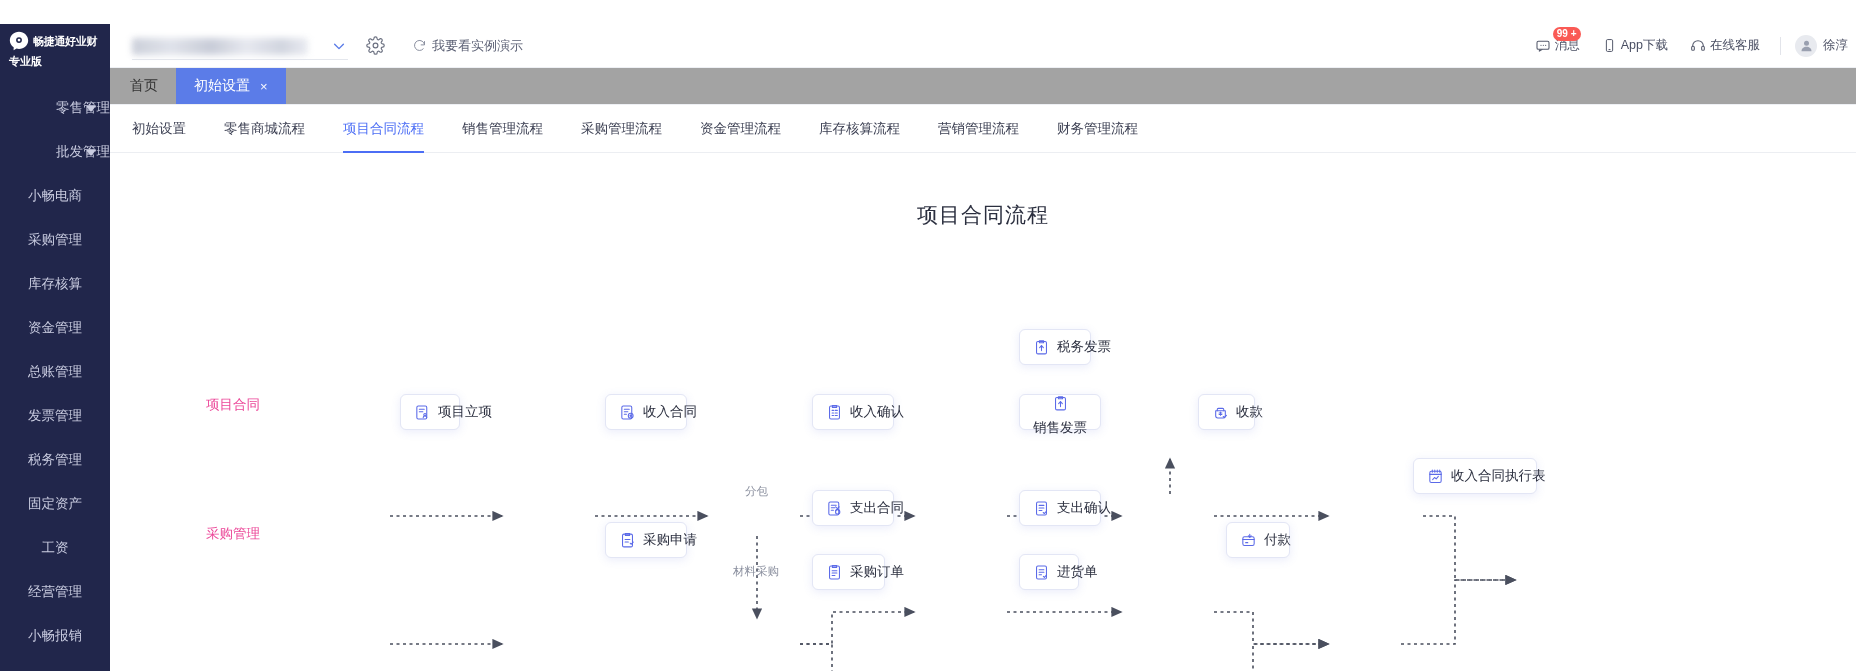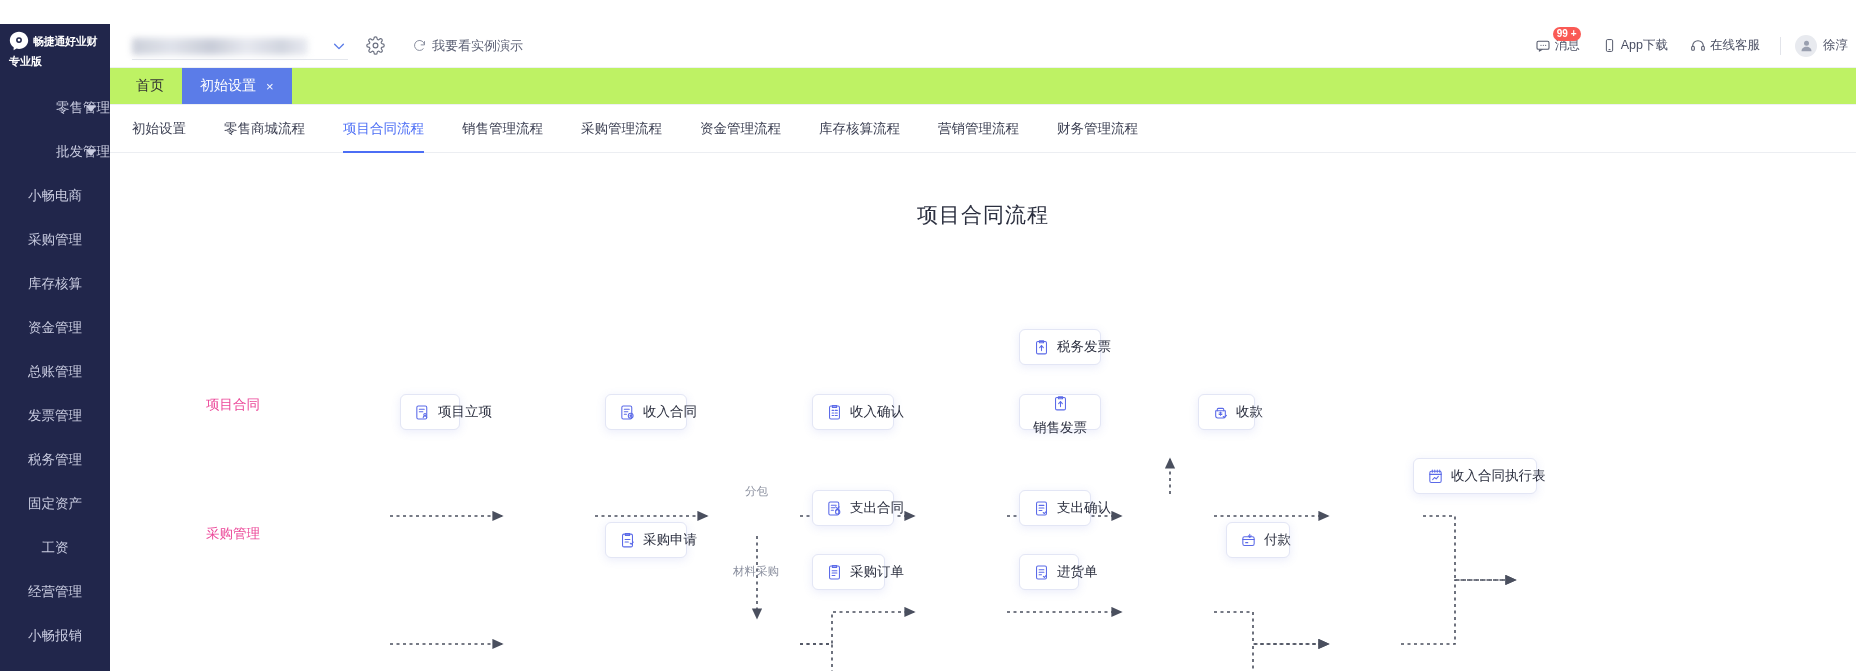--- a/index.html
+++ b/index.html
@@ -84,21 +84,21 @@
   .hdr-div { width:1px; height:18px; background:#e2e4ea; margin-left:20px; }
   .avatar {
     width:22px;height:22px;border-radius:50%;background:#e8eaef;margin-left:14px;
     display:flex;align-items:center;justify-content:center;
   }
   .uname { margin-left:6px; color:#4a4f63; font-size:12.5px; }
 
   
   .tabrow {
     position:absolute; left:110px; top:68px; right:0; height:36px;
-    background:#bef264; display:flex; align-items:flex-end; padding-left:8px;
+    background:#a3a3a3; display:flex; align-items:flex-end; padding-left:2px;
   }
   .btab {
     height:36px; padding:0 18px; display:flex; align-items:center; justify-content:center;
     font-size:14px; color:#333; cursor:pointer; white-space:nowrap;
   }
   .btab.active { background:#5b7ce8; color:#fff; }
   .btab .x { margin-left:10px; font-size:13px; opacity:.95; }
 
   
   .content {
@@ -373,21 +373,21 @@
           </div>
           <div class="node" style="left: 909px; top: 241px; width: 82px; flex-direction: column;">
             <svg class="ico" viewBox="0 0 24 24" fill="none" stroke="#5b6ae8" stroke-width="1.5" stroke-linecap="round" stroke-linejoin="round">
               <rect x="5" y="3.4" width="14" height="17.6" rx="2"></rect>
               <path d="M9 2.6h6v2.6H9z"></path>
               <path d="M12 16.4V9.6"></path>
               <path d="M9.4 12.2L12 9.4l2.6 2.8"></path>
             </svg>
             <span>销售发票</span>
           </div>
-          <div class="node" style="left: 909px; top: 176px; width: 82px;">
+          <div class="node" style="left: 909px; top: 176px; width: 72px;">
             <svg class="ico" viewBox="0 0 24 24" fill="none" stroke="#5b6ae8" stroke-width="1.5" stroke-linecap="round" stroke-linejoin="round">
               <rect x="5" y="3.4" width="14" height="17.6" rx="2"></rect>
               <path d="M9 2.6h6v2.6H9z"></path>
               <path d="M12 16.4V9.6"></path>
               <path d="M9.4 12.2L12 9.4l2.6 2.8"></path>
             </svg>
             <span>税务发票</span>
           </div>
           <div class="node" style="left: 1088px; top: 241px; width: 57px;">
             <svg class="ico" viewBox="0 0 24 24" fill="none" stroke="#5b6ae8" stroke-width="1.5" stroke-linecap="round" stroke-linejoin="round">
@@ -418,21 +418,21 @@
           </div>
           <div class="node" style="left: 702px; top: 337px; width: 82px;">
             <svg class="ico" viewBox="0 0 24 24" fill="none" stroke="#5b6ae8" stroke-width="1.5" stroke-linecap="round" stroke-linejoin="round">
               <rect x="4" y="2.8" width="14" height="18.4" rx="2"></rect>
               <path d="M7.5 7.5h7M7.5 11h5M7.5 14.5h3"></path>
               <path d="M13.6 9.6l5 5M18.6 9.6l-5 5"></path>
               <circle cx="16.5" cy="16.8" r="3"></circle>
             </svg>
             <span>支出合同</span>
           </div>
-          <div class="node" style="left: 909px; top: 337px; width: 72px;">
+          <div class="node" style="left: 909px; top: 337px; width: 82px;">
             <svg class="ico" viewBox="0 0 24 24" fill="none" stroke="#5b6ae8" stroke-width="1.5" stroke-linecap="round" stroke-linejoin="round">
               <rect x="5" y="2.8" width="14" height="18.4" rx="2"></rect>
               <path d="M8.6 7.6h6.8M8.6 11.2h6.8M8.6 14.8h4"></path>
               <path d="M14.4 17.6l1.5 1.5 3-3.2"></path>
             </svg>
             <span>支出确认</span>
           </div>
           <div class="node" style="left: 702px; top: 401px; width: 73px;">
             <svg class="ico" viewBox="0 0 24 24" fill="none" stroke="#5b6ae8" stroke-width="1.5" stroke-linecap="round" stroke-linejoin="round">
               <rect x="5" y="2.8" width="14" height="18.4" rx="2"></rect>

